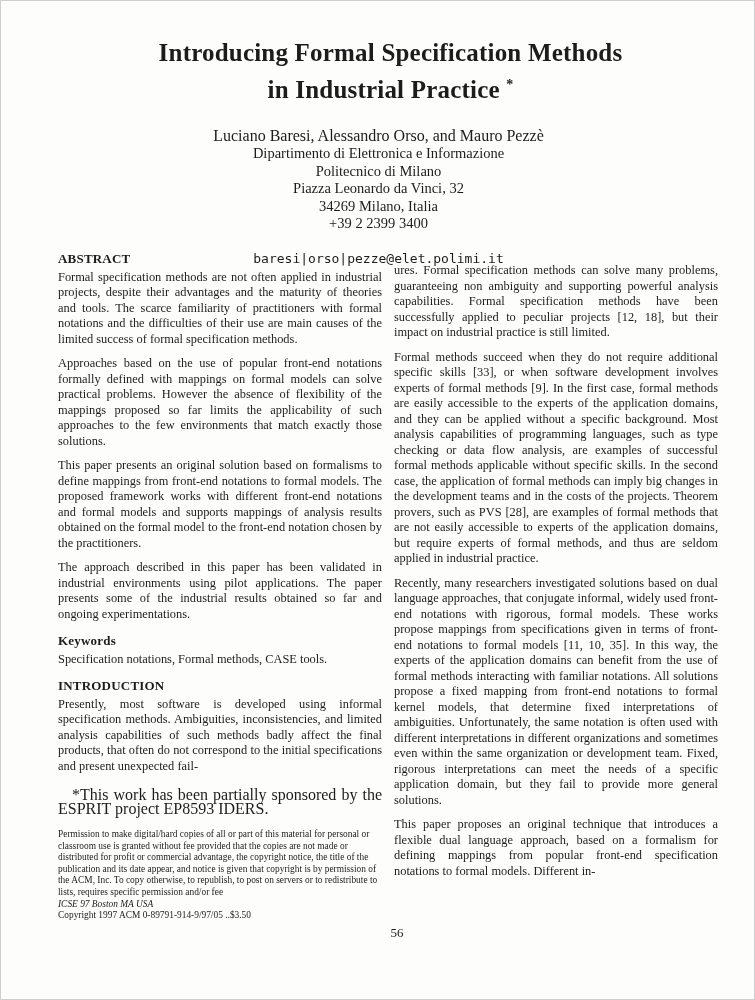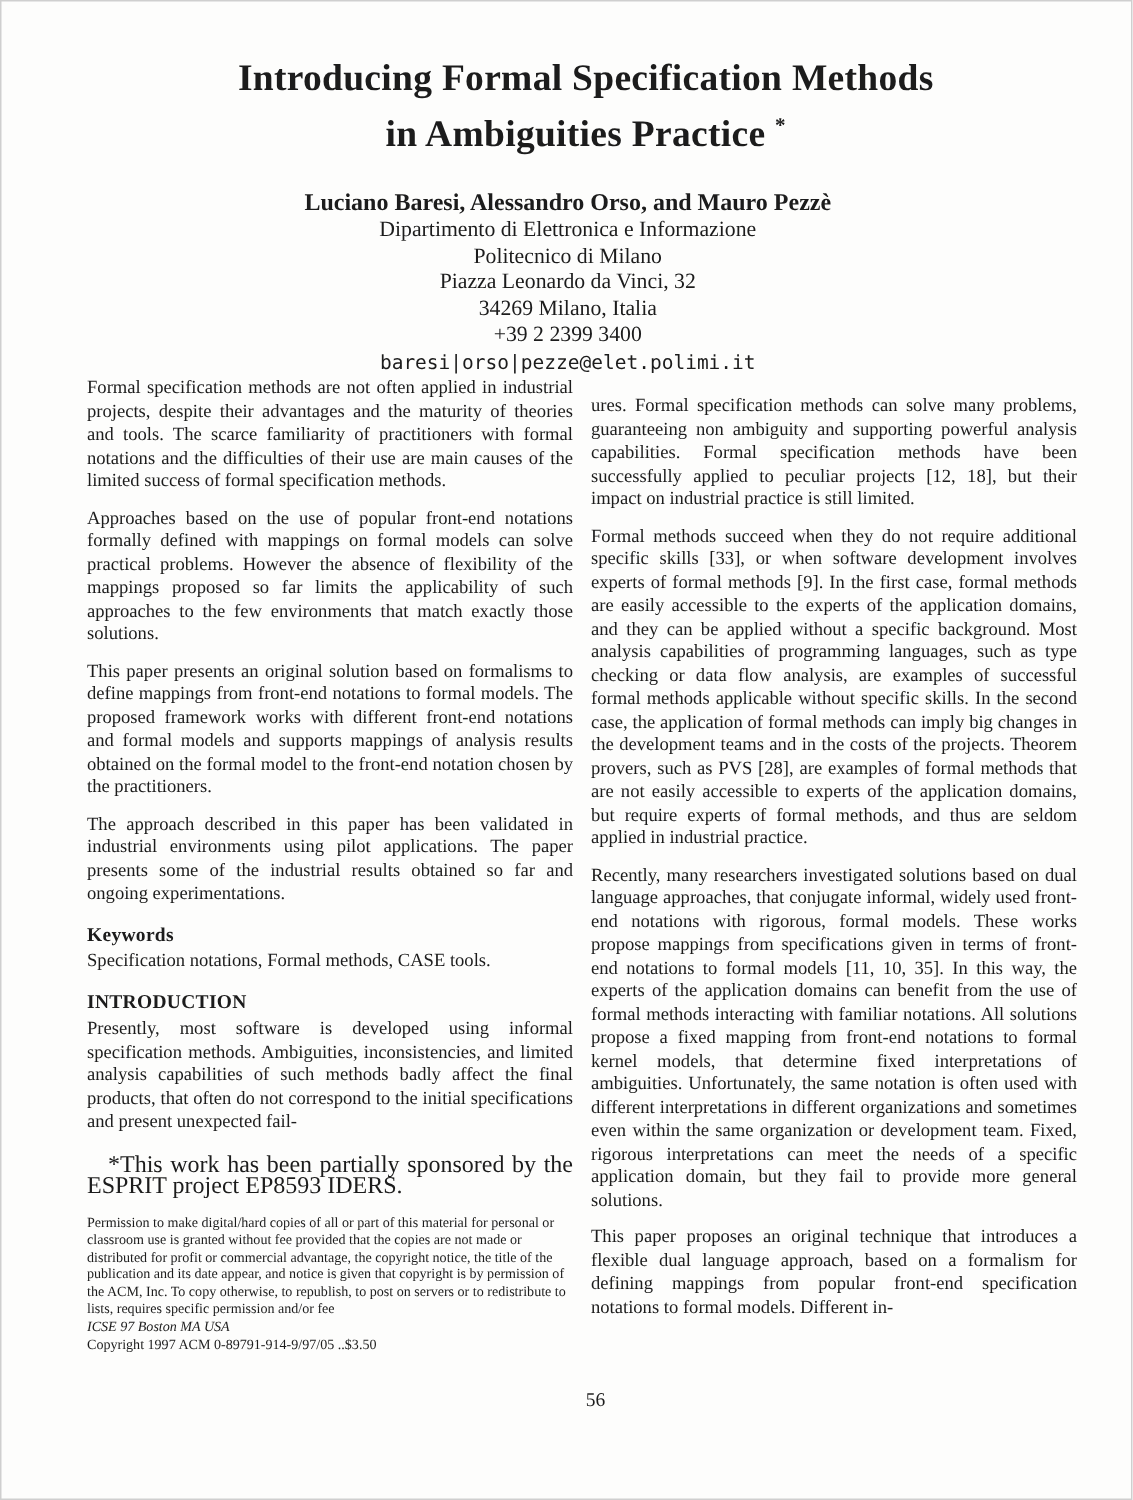--- a/index.html
+++ b/index.html
@@ -12,24 +12,24 @@
     background: #fdfdfc;
     border: 1px solid #cfcfcf;
     overflow: hidden;
     font-family: "Liberation Serif", "DejaVu Serif", serif;
     color: #1c1c1c;
   }
   
   .header { position: absolute; top: 36px; left: 0; width: 755px; text-align: center; }
   .title { font-size: 25px; font-weight: bold; line-height: 32px; letter-spacing: 0.2px; margin-left: 24px; }
   .title .mark { font-size: 14px; vertical-align: super; font-weight: bold; }
-  .authors { margin-top: 20px; font-size: 16px; font-weight: bold; line-height: 19px; }
+  .authors { margin-top: 20px; font-size: 16px; font-weight: normal; line-height: 19px; }
   .affil { font-size: 14.5px; line-height: 17.5px; }
   .email {
-    margin-top: 2px;
+    margin-top: 18px;
     font-family: "DejaVu Sans Mono", "Liberation Mono", monospace;
     font-size: 13px;
   }
   
   .col {
     position: absolute;
     top: 250px;
     width: 324px;
     font-size: 12.4px;
     line-height: 15.5px;
@@ -77,32 +77,33 @@
   }
 </style>
 </head>
 <body>
 
 <div class="page">
 
   <div class="header">
     <div class="title">
       <div>Introducing Formal Specification Methods</div>
-      <div><span>in Ambiguities Practice</span> <span class="mark">*</span></div>
+      <div><span>in Industrial Practice</span> <span class="mark">*</span></div>
     </div>
     <div class="authors">Luciano Baresi, Alessandro Orso, and Mauro Pezzè</div>
     <div class="affil">Dipartimento di Elettronica e Informazione</div>
     <div class="affil">Politecnico di Milano</div>
     <div class="affil">Piazza Leonardo da Vinci, 32</div>
     <div class="affil">34269 Milano, Italia</div>
     <div class="affil">+39 2 2399 3400</div>
     <div class="email">baresi|orso|pezze@elet.polimi.it</div>
   </div>
 
   <div class="col col-left">
+    <div class="sec-head first">ABSTRACT</div>
     <p>Formal specification methods are not often applied in industrial projects, despite their advantages and the maturity of theories and tools. The scarce familiarity of practitioners with formal notations and the difficulties of their use are main causes of the limited success of formal specification methods.</p>
     <p>Approaches based on the use of popular front-end notations formally defined with mappings on formal models can solve practical problems. However the absence of flexibility of the mappings proposed so far limits the applicability of such approaches to the few environments that match exactly those solutions.</p>
     <p>This paper presents an original solution based on formalisms to define mappings from front-end notations to formal models. The proposed framework works with different front-end notations and formal models and supports mappings of analysis results obtained on the formal model to the front-end notation chosen by the practitioners.</p>
     <p>The approach described in this paper has been validated in industrial environments using pilot applications. The paper presents some of the industrial results obtained so far and ongoing experimentations.</p>
     <div class="sec-head">Keywords</div>
     <p class="kw-line">Specification notations, Formal methods, CASE tools.</p>
     <div class="sec-head">INTRODUCTION</div>
     <p class="kw-line">Presently, most software is developed using informal specification methods. Ambiguities, inconsistencies, and limited analysis capabilities of such methods badly affect the final products, that often do not correspond to the initial specifications and present unexpected fail-</p>
     <div class="footnote">*This work has been partially sponsored by the ESPRIT project EP8593 IDERS.</div>
     <div class="permission">

